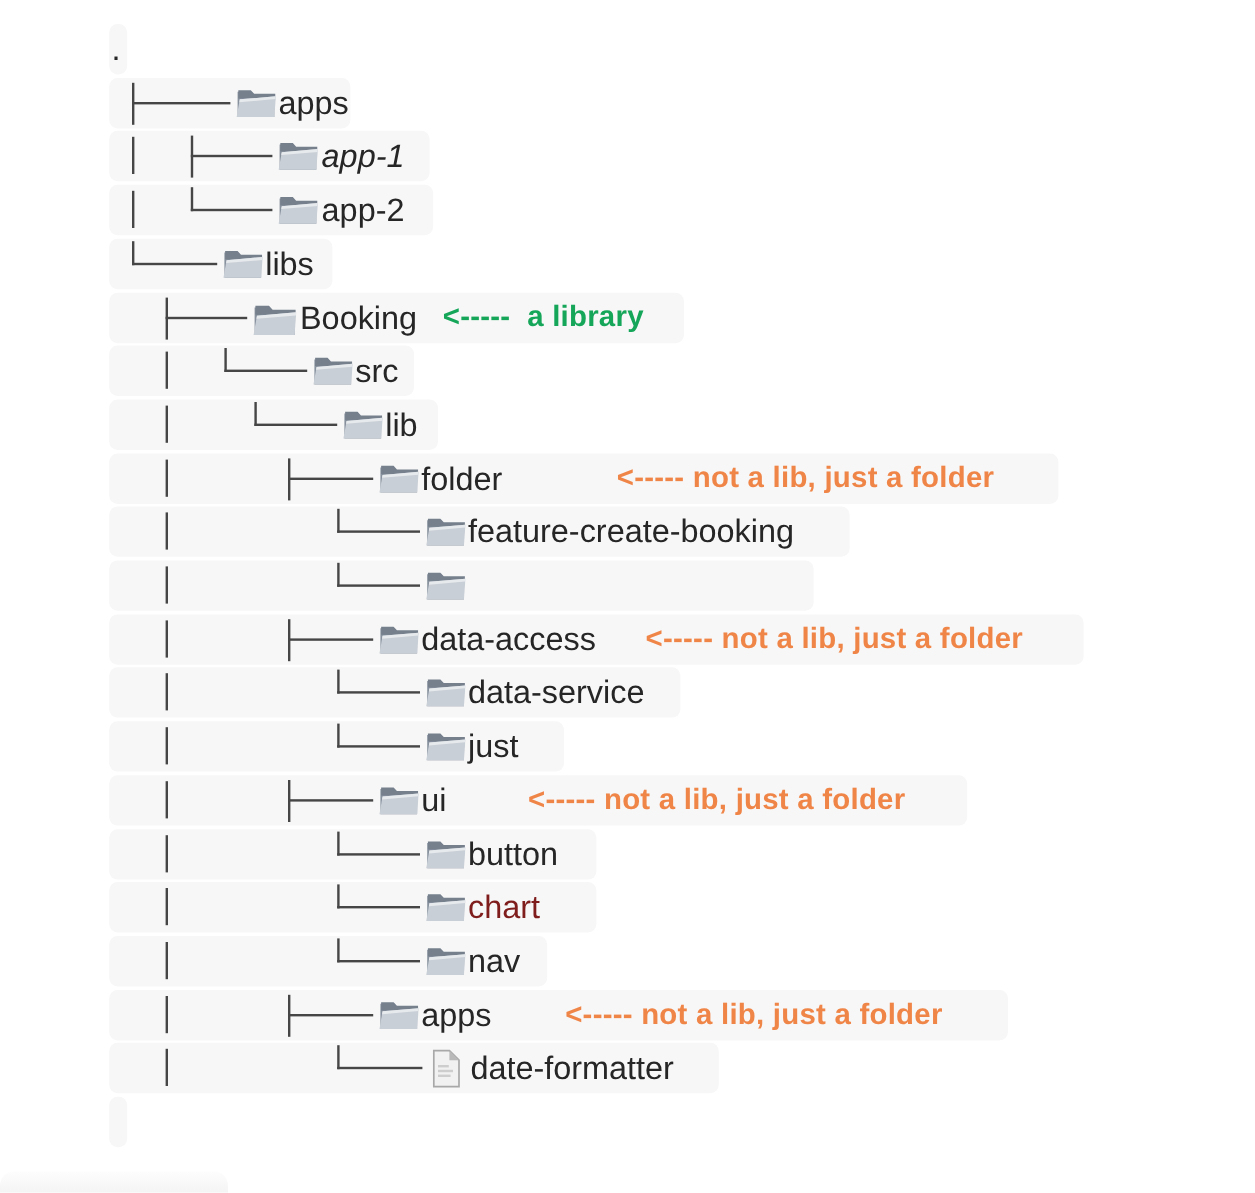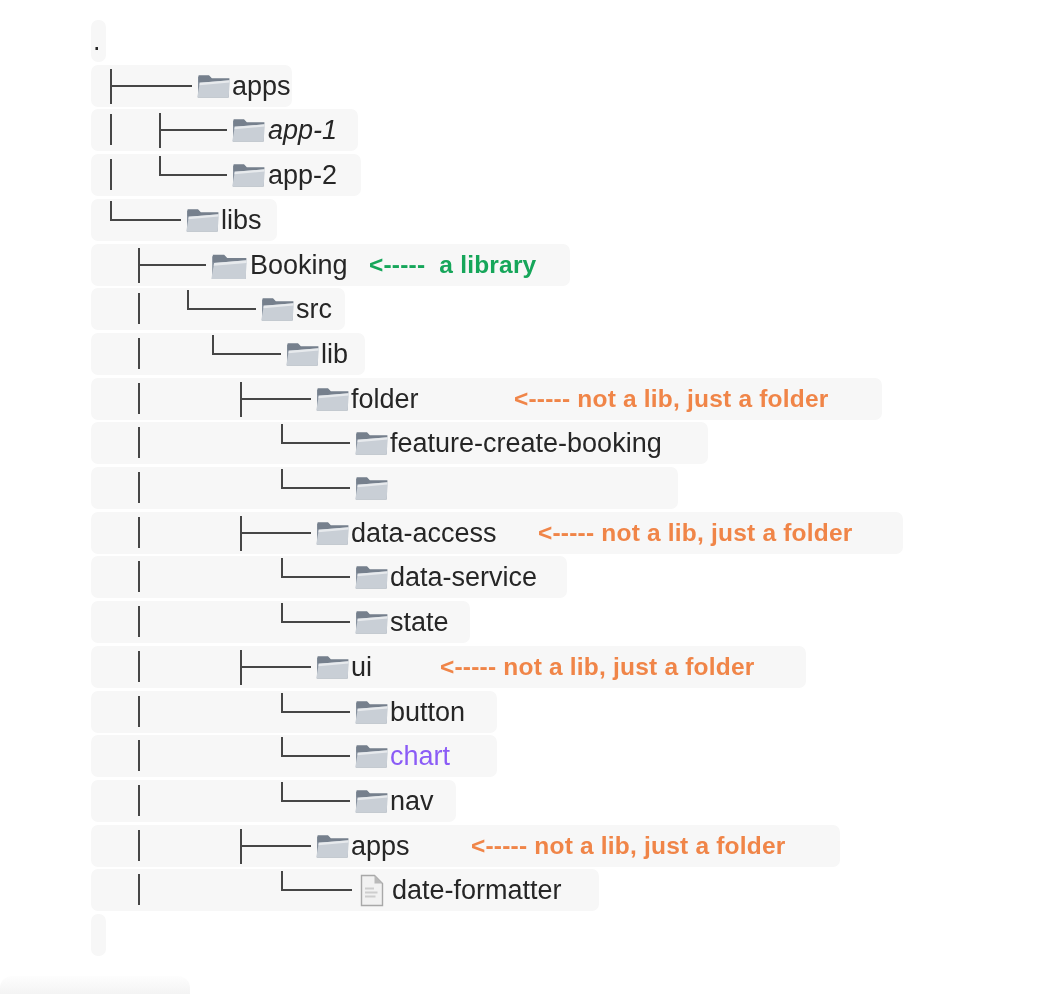--- a/index.html
+++ b/index.html
@@ -220,21 +220,21 @@
         <div class="row-bg" style="left: 91px; width: 379px; background: rgb(247, 247, 247);"></div>
         <span class="pipe" style="left: 138px; background: rgb(70, 70, 70);"></span>
         <span class="vline-corner" style="left: 281px; background: rgb(70, 70, 70);"></span>
         <span class="hline" style="left: 281px; width: 69px; background: rgb(70, 70, 70);"></span>
         <span class="node-icon" style="left: 354px;"><svg width="34" height="30" viewBox="0 0 34 30">
             <path d="M2 6.5 L13.5 6.5 L16.2 9.5 L32.6 9.5 L32.6 27.5 L2 27.5 Z" fill="#87919e"></path>
             <path d="M2.6 5.2 L13 5.2 L15.8 8.2 L33.4 8.2 L33.4 12 L2.6 12 Z" fill="#76808d"></path>
             <path d="M1.2 27.5 L3.8 12.8 L33.9 10.2 L32.6 27.5 Z" fill="#c9cfd6"></path>
             <path d="M3.8 12.8 L33.9 10.2 L33.6 12.6 L3.4 15.2 Z" fill="#e7eaed"></path>
           </svg></span>
-        <span class="node-label" style="left: 390px; color: rgb(38, 38, 38);">state</span>
+        <span class="node-label" style="left: 390px; color: rgb(38, 38, 38);">just</span>
       </div>
       <div class="tree-row" style="top: 645.8px;">
         <div class="row-bg" style="left: 91px; width: 715px; background: rgb(247, 247, 247);"></div>
         <span class="pipe" style="left: 138px; background: rgb(70, 70, 70);"></span>
         <span class="vline-tee" style="left: 240px; background: rgb(70, 70, 70);"></span>
         <span class="hline" style="left: 240px; width: 71px; background: rgb(70, 70, 70);"></span>
         <span class="node-icon" style="left: 315px;"><svg width="34" height="30" viewBox="0 0 34 30">
             <path d="M2 6.5 L13.5 6.5 L16.2 9.5 L32.6 9.5 L32.6 27.5 L2 27.5 Z" fill="#87919e"></path>
             <path d="M2.6 5.2 L13 5.2 L15.8 8.2 L33.4 8.2 L33.4 12 L2.6 12 Z" fill="#76808d"></path>
             <path d="M1.2 27.5 L3.8 12.8 L33.9 10.2 L32.6 27.5 Z" fill="#c9cfd6"></path>
@@ -260,21 +260,21 @@
         <div class="row-bg" style="left: 91px; width: 406px; background: rgb(247, 247, 247);"></div>
         <span class="pipe" style="left: 138px; background: rgb(70, 70, 70);"></span>
         <span class="vline-corner" style="left: 281px; background: rgb(70, 70, 70);"></span>
         <span class="hline" style="left: 281px; width: 69px; background: rgb(70, 70, 70);"></span>
         <span class="node-icon" style="left: 354px;"><svg width="34" height="30" viewBox="0 0 34 30">
             <path d="M2 6.5 L13.5 6.5 L16.2 9.5 L32.6 9.5 L32.6 27.5 L2 27.5 Z" fill="#87919e"></path>
             <path d="M2.6 5.2 L13 5.2 L15.8 8.2 L33.4 8.2 L33.4 12 L2.6 12 Z" fill="#76808d"></path>
             <path d="M1.2 27.5 L3.8 12.8 L33.9 10.2 L32.6 27.5 Z" fill="#c9cfd6"></path>
             <path d="M3.8 12.8 L33.9 10.2 L33.6 12.6 L3.4 15.2 Z" fill="#e7eaed"></path>
           </svg></span>
-        <span class="node-label" style="left: 390px; color: #8b5cf6;">chart</span>
+        <span class="node-label" style="left: 390px; color: #7f1d1d;">chart</span>
       </div>
       <div class="tree-row" style="top: 779.9px;">
         <div class="row-bg" style="left: 91px; width: 365px; background: rgb(247, 247, 247);"></div>
         <span class="pipe" style="left: 138px; background: rgb(70, 70, 70);"></span>
         <span class="vline-corner" style="left: 281px; background: rgb(70, 70, 70);"></span>
         <span class="hline" style="left: 281px; width: 69px; background: rgb(70, 70, 70);"></span>
         <span class="node-icon" style="left: 354px;"><svg width="34" height="30" viewBox="0 0 34 30">
             <path d="M2 6.5 L13.5 6.5 L16.2 9.5 L32.6 9.5 L32.6 27.5 L2 27.5 Z" fill="#87919e"></path>
             <path d="M2.6 5.2 L13 5.2 L15.8 8.2 L33.4 8.2 L33.4 12 L2.6 12 Z" fill="#76808d"></path>
             <path d="M1.2 27.5 L3.8 12.8 L33.9 10.2 L32.6 27.5 Z" fill="#c9cfd6"></path>

